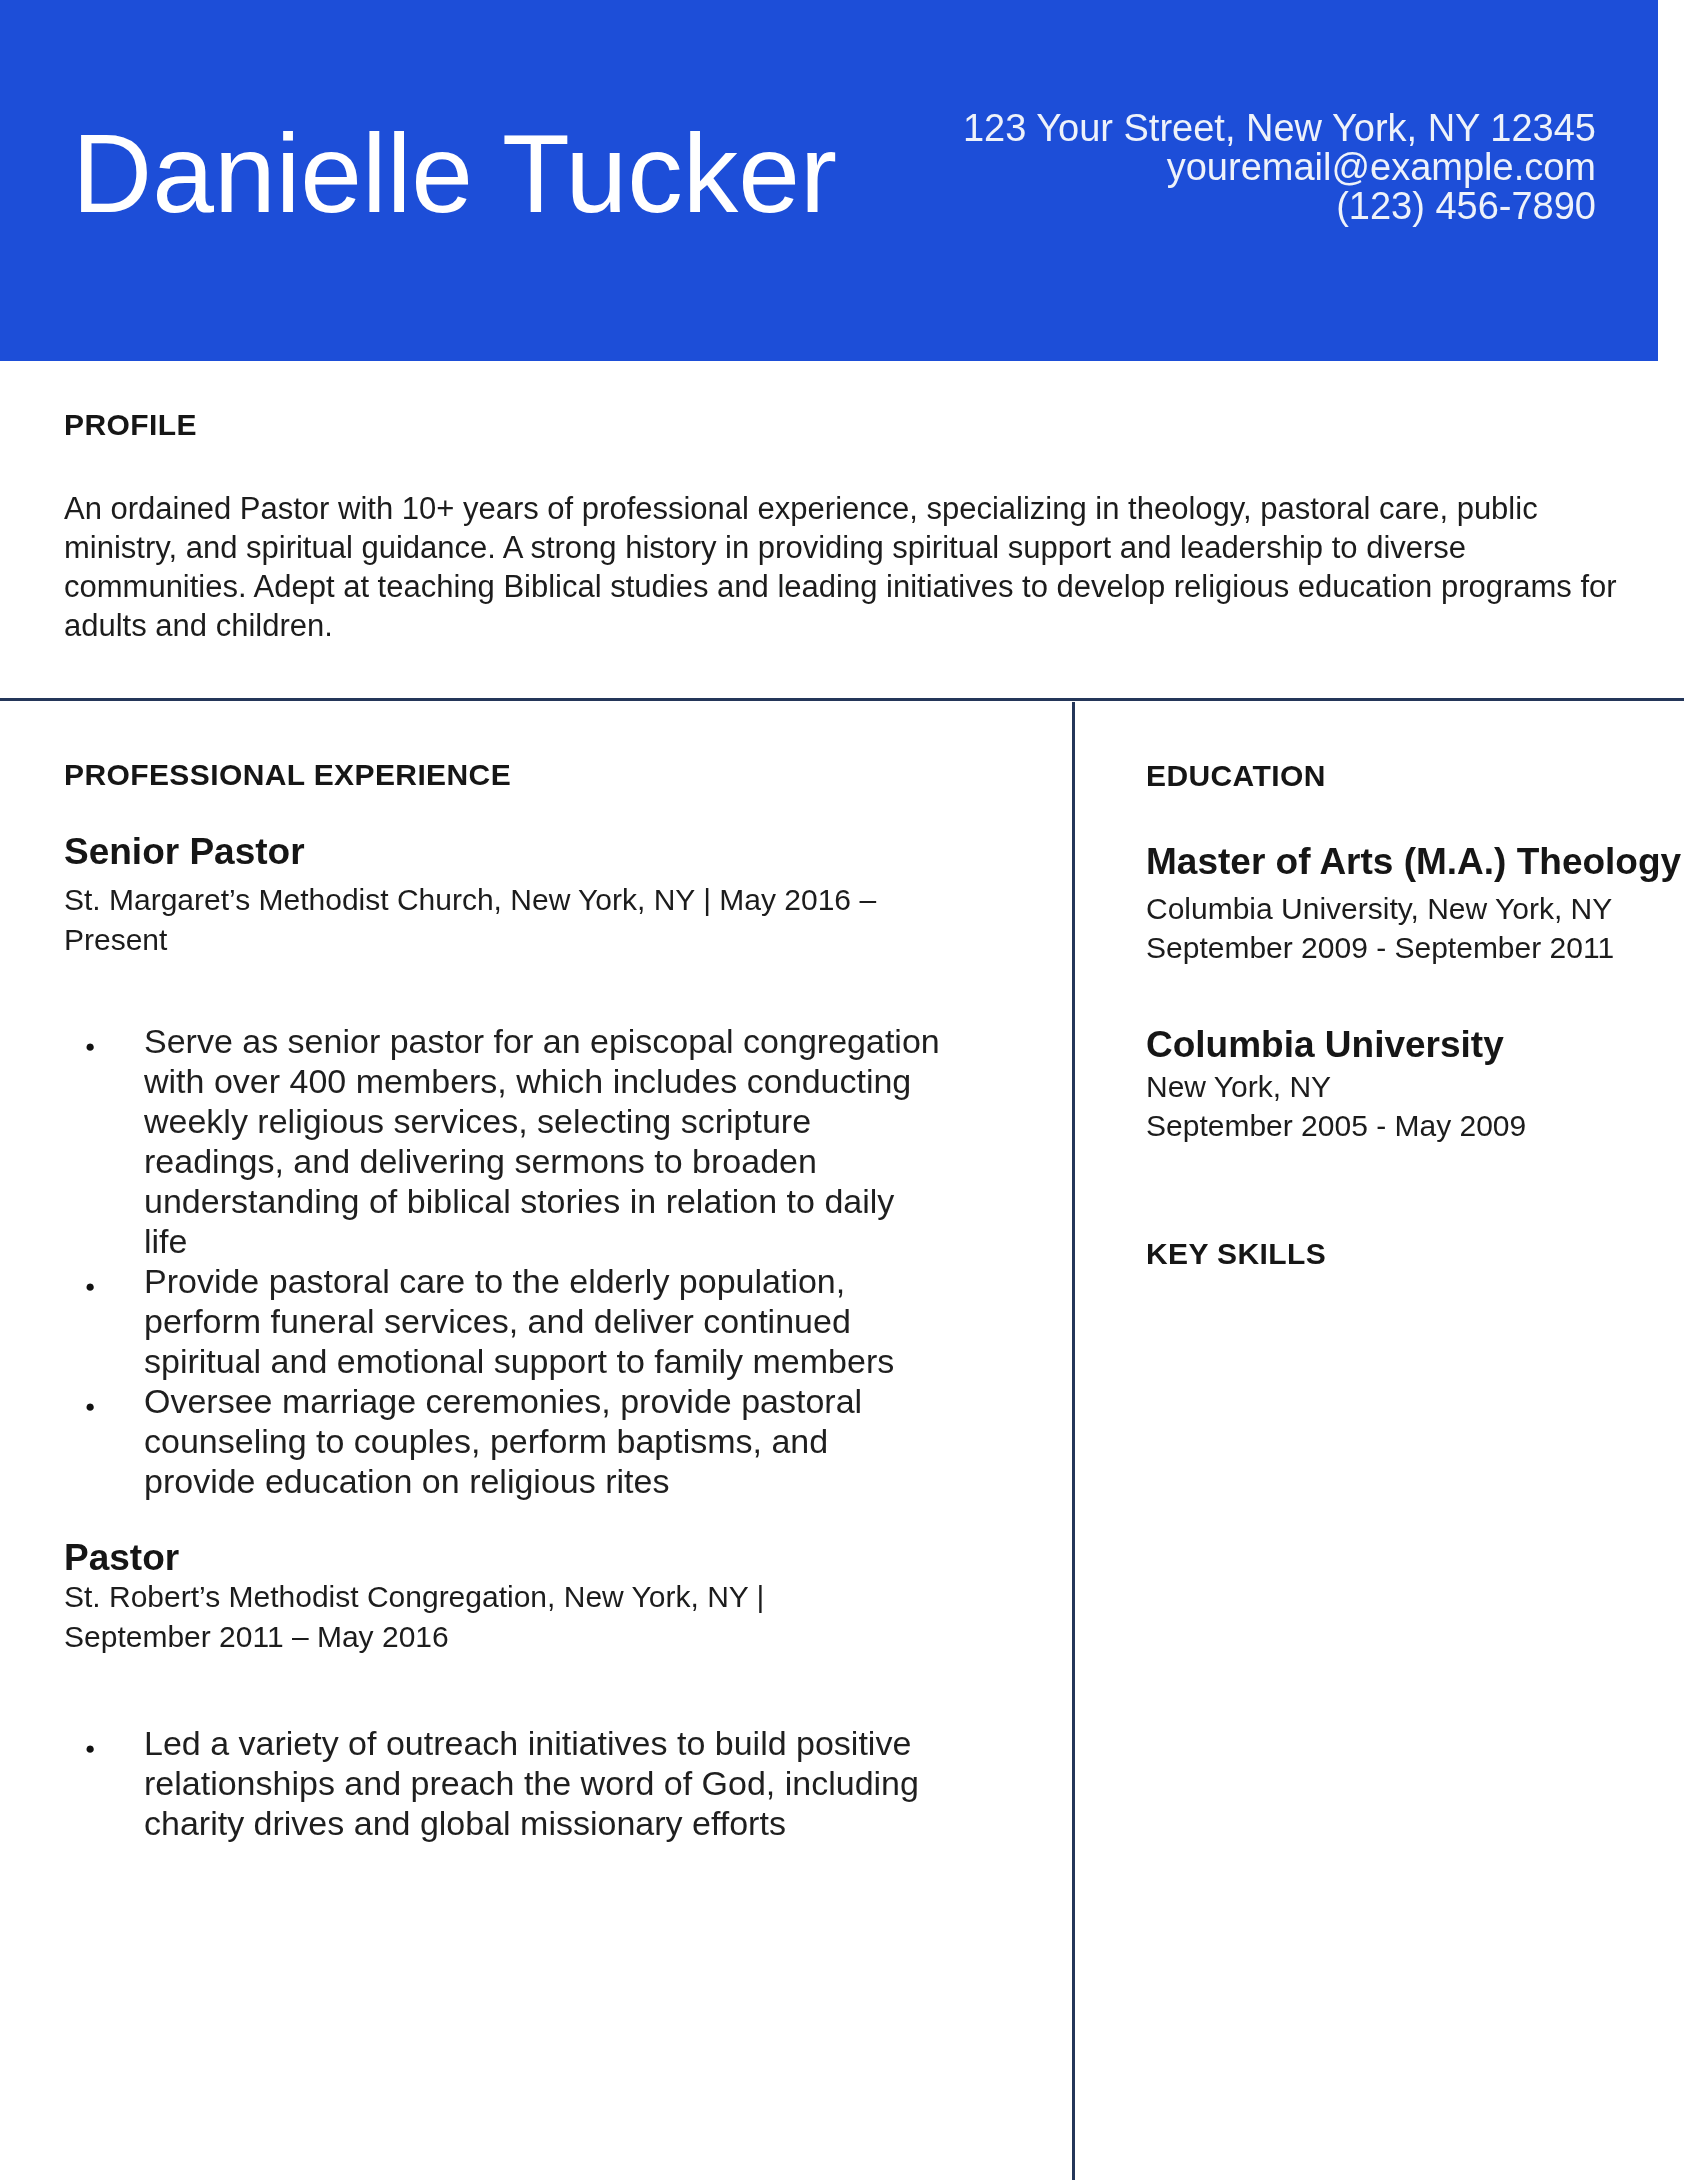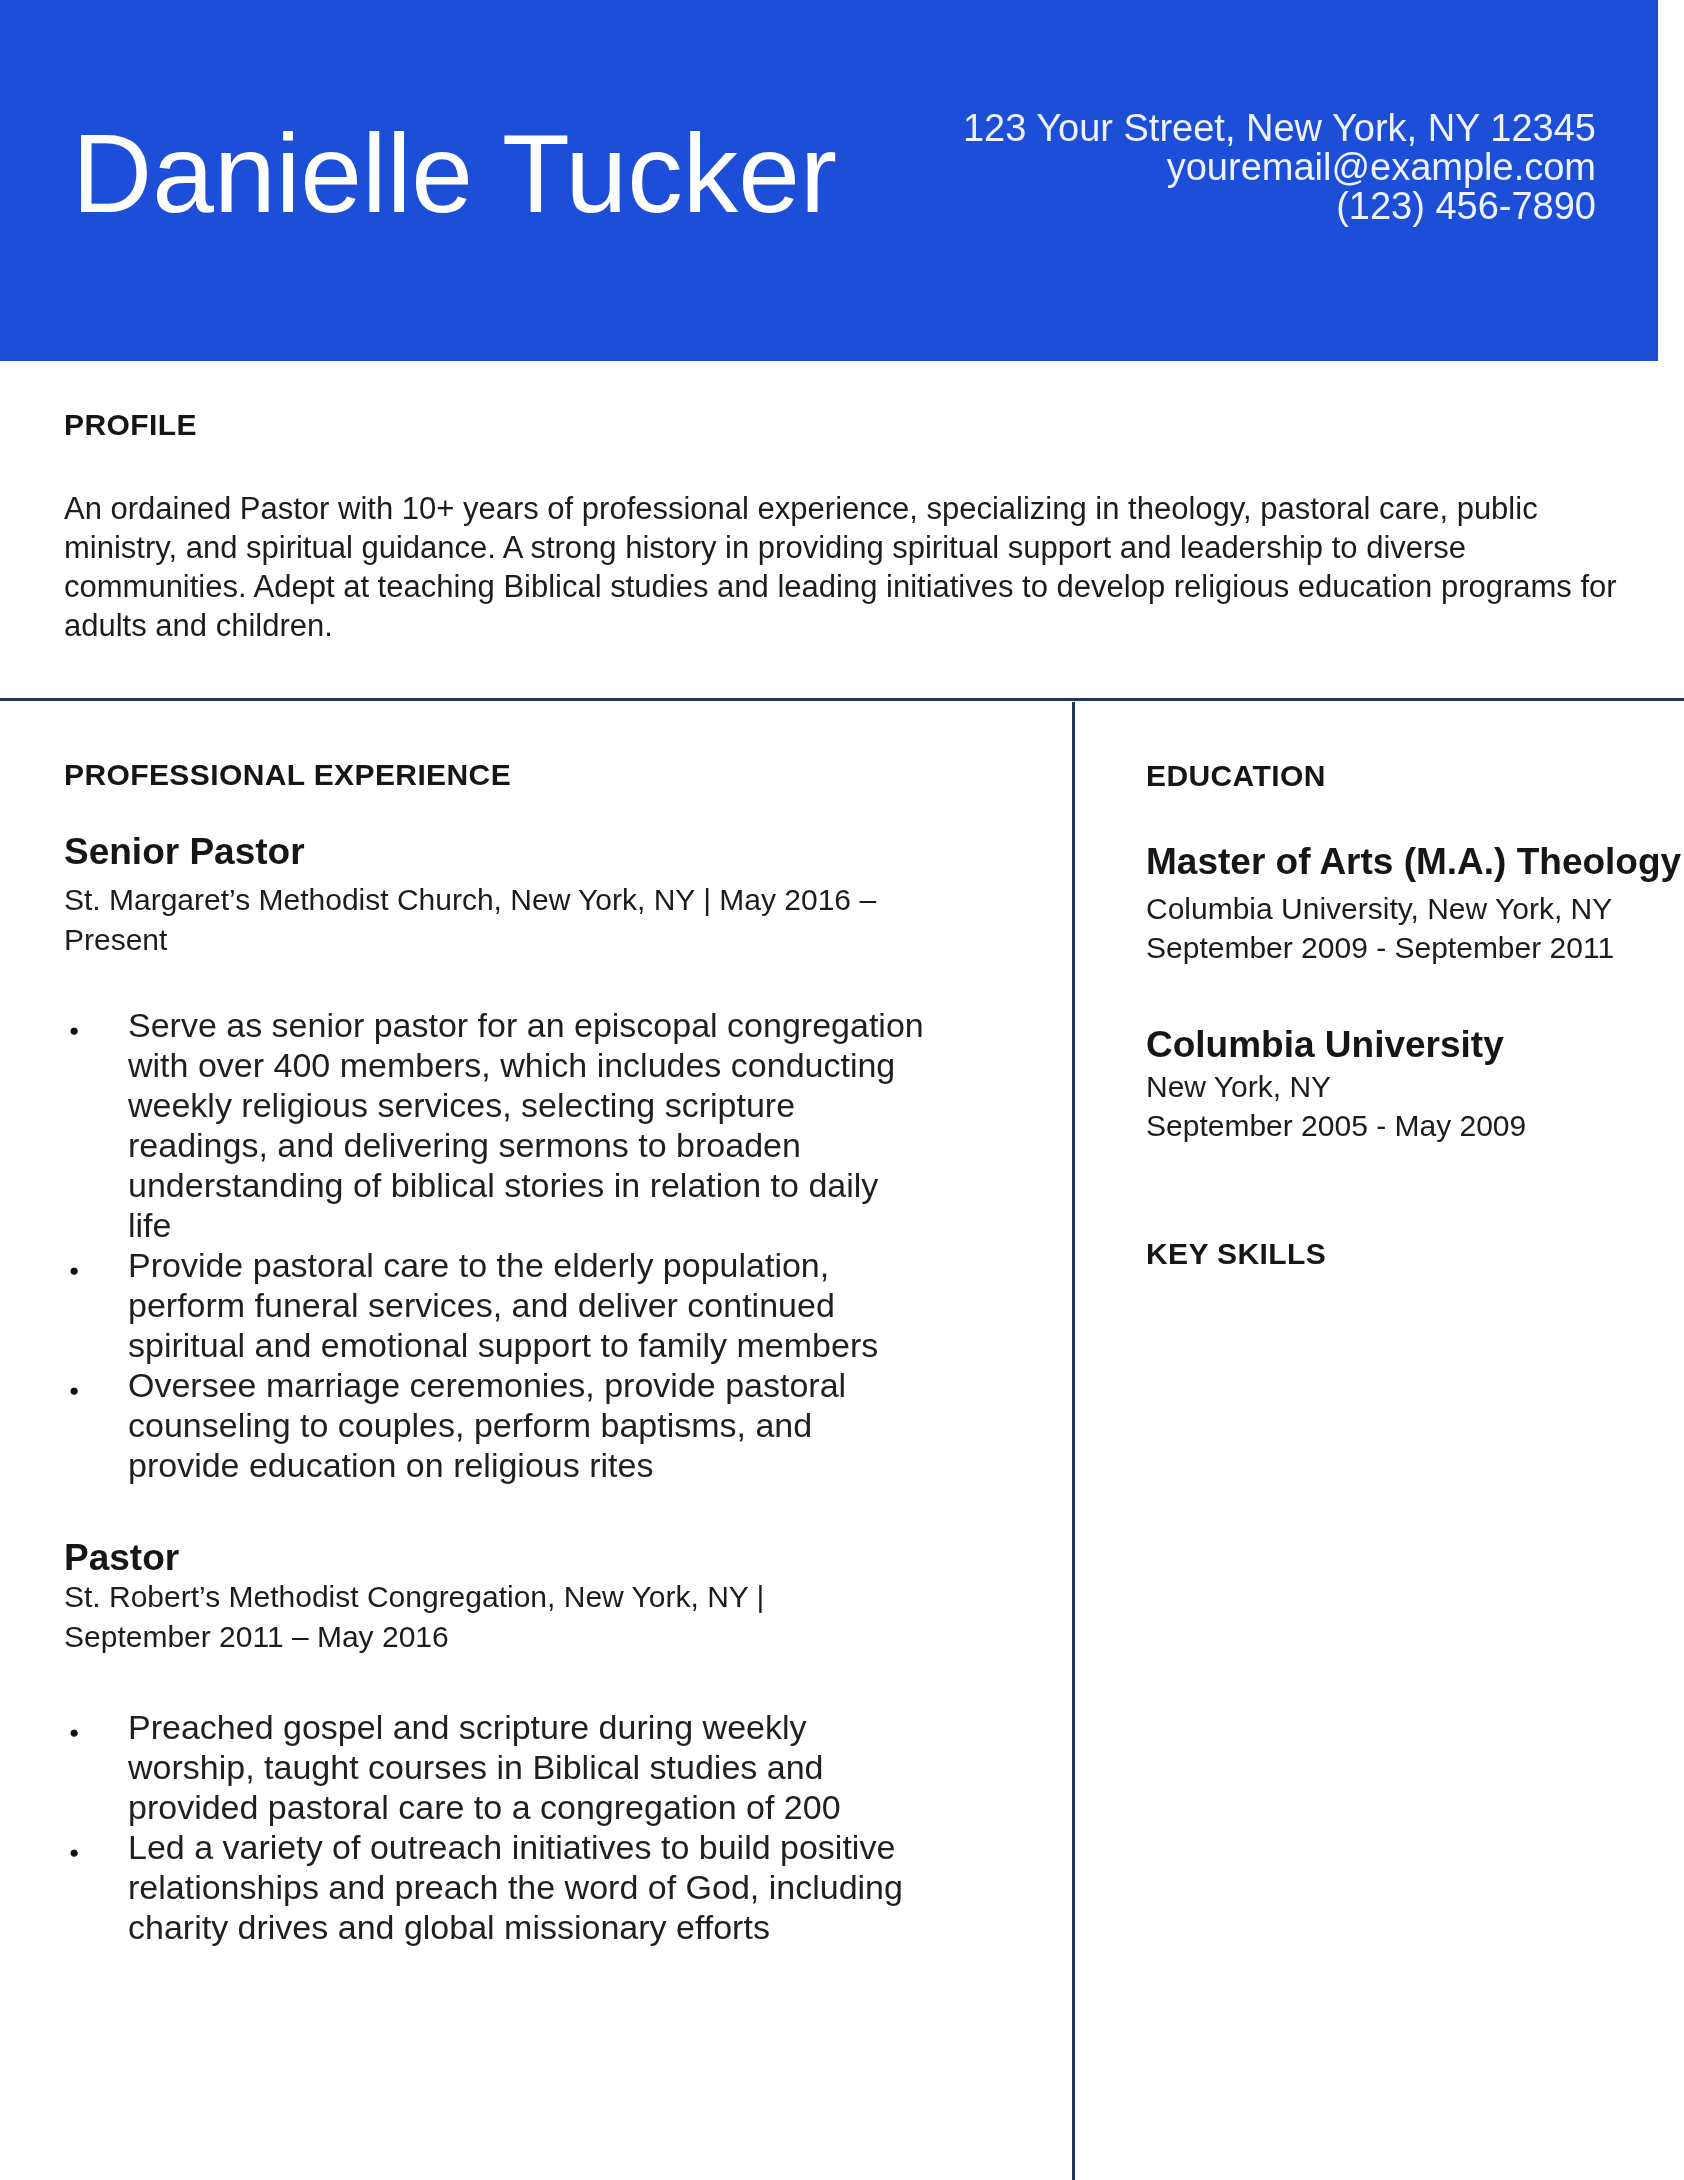--- a/index.html
+++ b/index.html
@@ -48,21 +48,21 @@
     left:64px;width:1572px;
     font-size:31px;line-height:39px;
     white-space:pre-line;color:#1c1c1c;
   }
   .details{
     font-size:30px;line-height:39px;
     white-space:pre-line;width:490px;color:#1c1c1c;
   }
   
   ul.blts{
-    list-style:none;padding:0;margin:0;
+    list-style:none;padding:0;margin:16px;
     font-size:34px;line-height:40px;color:#1f1f1f;
   }
   ul.blts li{position:relative;white-space:pre-line;}
   ul.blts.left li{padding-left:64px;width:899px;}
   ul.blts.right li{padding-left:71px;width:406px;}
   ul.blts li::before{
     content:"\25CF";
     position:absolute;top:6px;
     font-size:17px;color:#111111;
   }
@@ -111,23 +111,20 @@
       <li><span>Oversee marriage ceremonies, provide pastoral
 counseling to couples, perform baptisms, and
 provide education on religious rites</span></li>
     </ul>
 
   <h3 class="abs title" style="left:64px;top:1539px;">Pastor</h3>
   <p class="abs meta" style="left:64px;top:1577px;">St. Robert’s Methodist Congregation, New York, NY |
 September 2011 – May 2016</p>
   <ul class="abs blts left" style="left:64px;top:1707px;">
 
-  <li><span>Preached gospel and scripture during weekly
-worship, taught courses in Biblical studies and
-provided pastoral care to a congregation of 200</span></li>
       <li><span>Led a variety of outreach initiatives to build positive
 relationships and preach the word of God, including
 charity drives and global missionary efforts</span></li>
     </ul>
 
   <h2 class="abs sec" style="left:1146px;top:757px;">EDUCATION</h2>
 
   <h3 class="abs title" style="left:1146px;top:843px;">Master of Arts (M.A.) Theology</h3>
   <p class="abs details" style="left:1146px;top:889px;">Columbia University, New York, NY
 September 2009 - September 2011</p>

